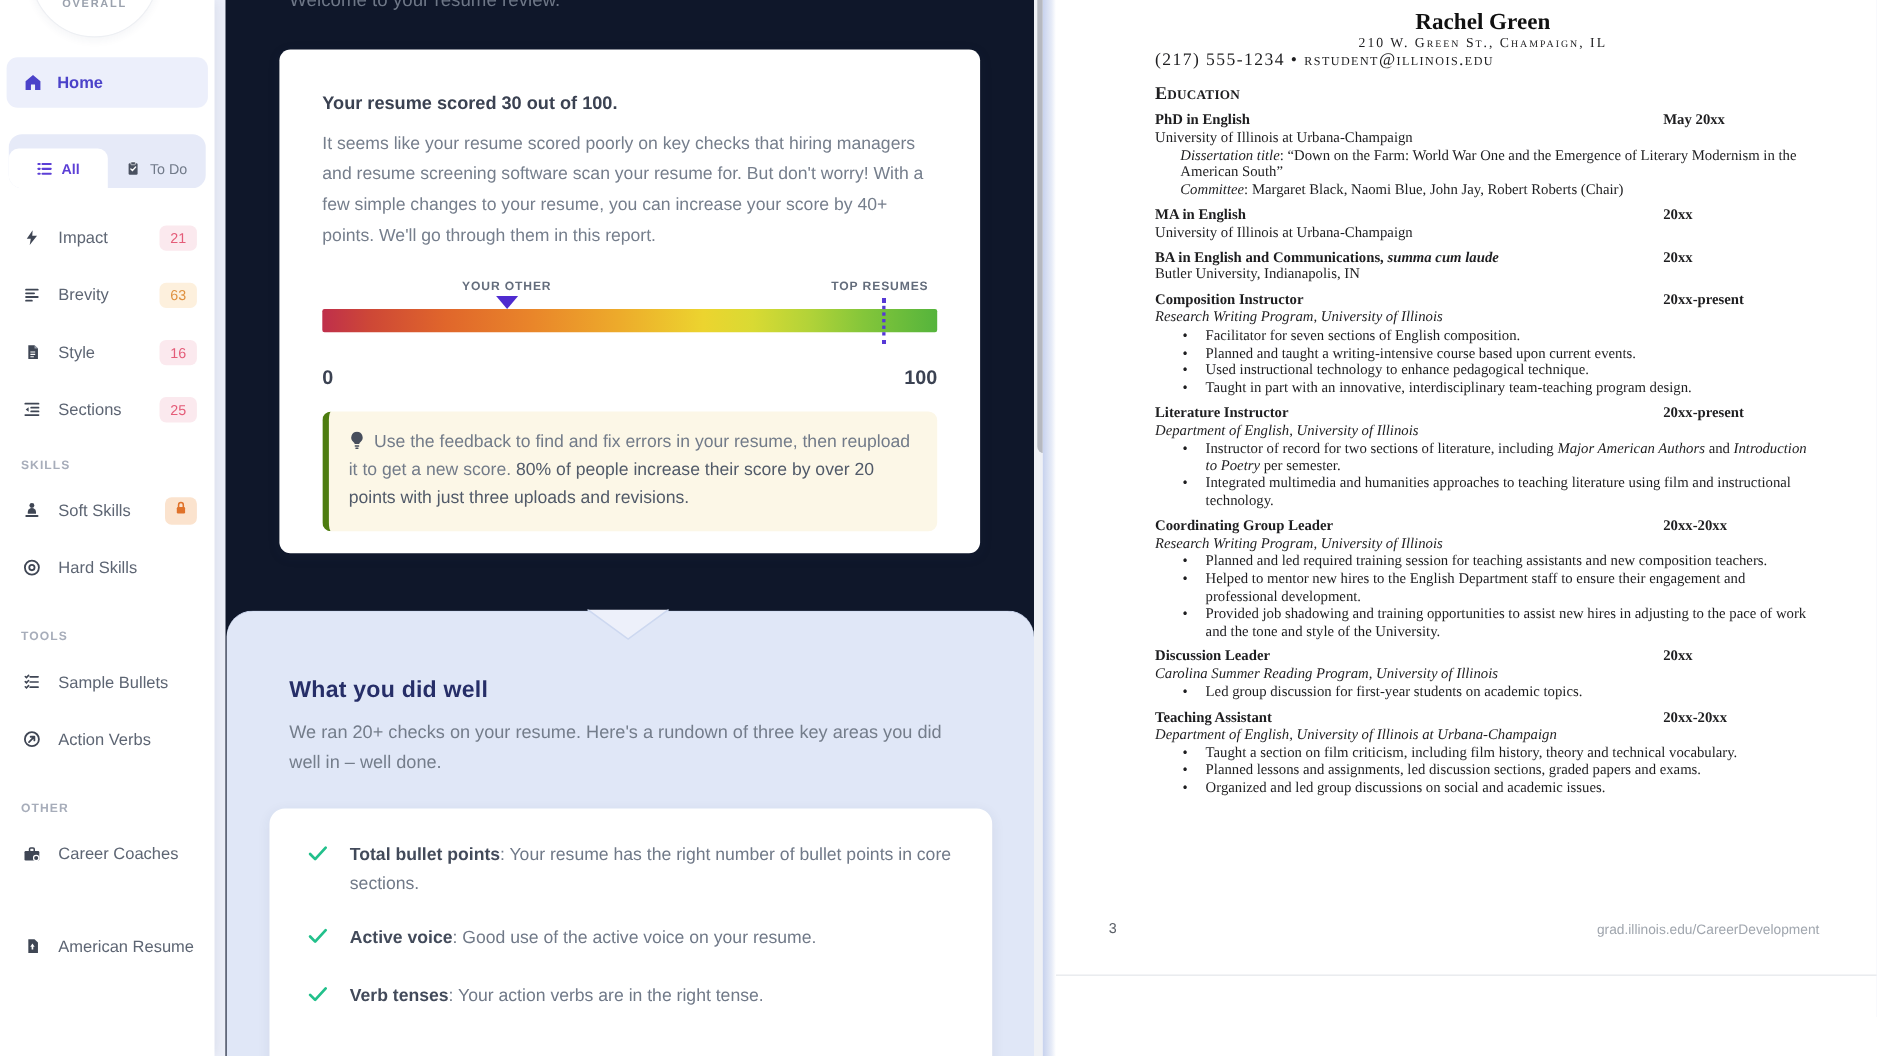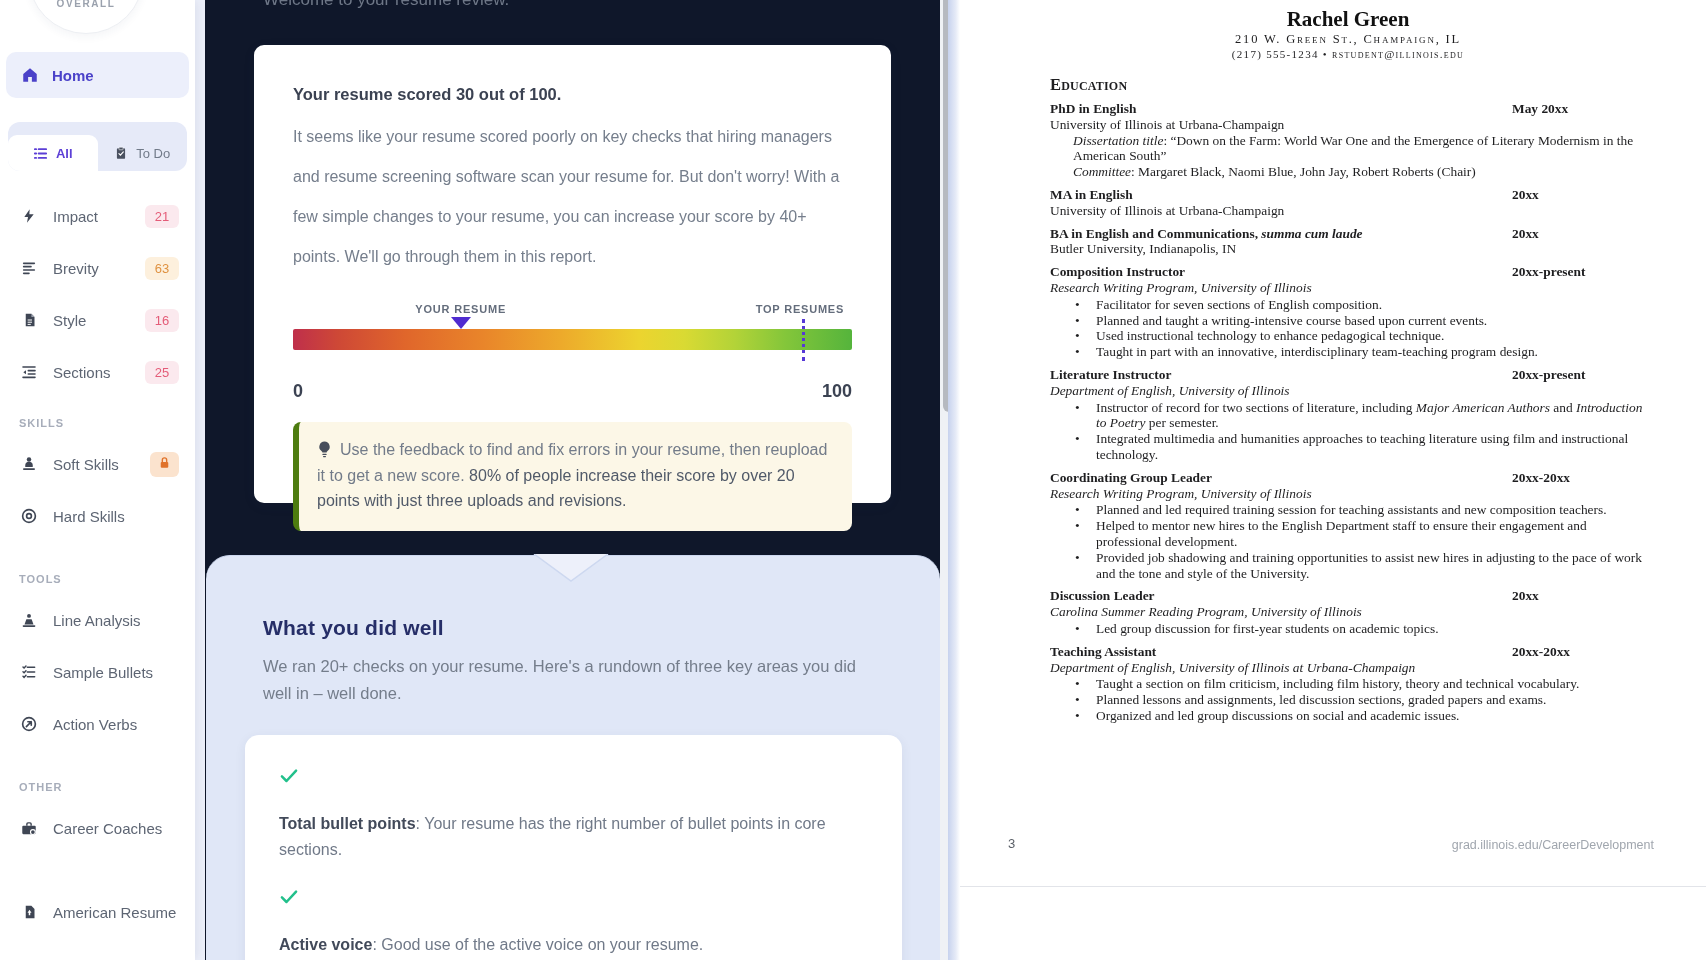--- a/index.html
+++ b/index.html
@@ -35,21 +35,21 @@
     letter-spacing:1px;color:#a7adba;}
   .group-gap{height:22px;}
   .reupload-gap{height:32px;}
 
   
   #main{position:absolute;left:205px;top:0;width:753px;height:960px;background:#0f172a;overflow:hidden;}
   .welcome{position:absolute;top:-10px;left:58px;font-size:17px;color:#6e7787;}
   .score-card{position:absolute;left:49px;top:45px;width:637px;height:458px;background:#fff;border-radius:10px;
     box-shadow:0 3px 12px rgba(40,50,90,.09);padding:0 39px;}
   .score-title{margin-top:40px;font-size:16.5px;font-weight:bold;color:#3b4252;}
-  .score-body{margin-top:13px;font-size:16px;line-height:40px;color:#757e8c;}
+  .score-body{margin-top:13px;font-size:16px;line-height:28px;color:#757e8c;}
   .bar-zone{position:relative;margin-top:52px;height:21px;}
   .bar{position:absolute;left:0;right:0;top:0;height:21px;border-radius:2px;
     background:linear-gradient(90deg,#bf2f4b 0%,#ce4836 8%,#e0662b 20%,#e9852a 34%,#edaa2b 48%,#ecd42f 62%,#d9da33 70%,#b3d338 79%,#84c63a 88%,#55b43c 100%);}
   .lbl-your{position:absolute;top:-26px;left:30%;transform:translateX(-50%);font-size:11px;font-weight:bold;
     letter-spacing:.8px;color:#646d7c;white-space:nowrap;}
   .lbl-top{position:absolute;top:-26px;left:91%;transform:translateX(-52%);font-size:11px;font-weight:bold;
     letter-spacing:.8px;color:#646d7c;white-space:nowrap;}
   .marker-tri{position:absolute;top:-12px;left:30%;transform:translateX(-50%);width:0;height:0;
     border-left:10px solid transparent;border-right:10px solid transparent;border-top:12px solid #4f2bd0;}
   .top-dotted{position:absolute;left:91%;top:-10px;height:42px;border-left:3px dotted #5638d6;}
@@ -59,35 +59,35 @@
   .tip-box .strong{color:#515a69;}
   .tip-box .bulb{display:inline-block;vertical-align:-3px;margin-right:8px;}
 
   .didwell{position:absolute;left:1px;width:734px;top:555px;height:405px;background:#e0e7f7;
     border-radius:24px 24px 0 0;border-top:1px solid #cdd8f0;}
   .notch{position:absolute;top:-2px;left:327px;}
   .dw-title{margin:60px 0 0 57px;font-size:21px;font-weight:bold;color:#262e68;letter-spacing:.2px;}
   .dw-sub{margin:13px 0 0 57px;width:614px;font-size:16.5px;line-height:27px;color:#747d8b;}
   .checks-card{margin:28px 0 0 39px;width:657px;min-height:290px;background:#fff;border-radius:14px;
     box-shadow:0 3px 12px rgba(40,50,90,.07);padding:30px 34px;}
-  .check-row{display:flex;gap:17px;margin-bottom:23px;font-size:16px;line-height:26px;color:#707988;flex-direction:column;}
+  .check-row{display:flex;gap:17px;margin-bottom:23px;font-size:16px;line-height:26px;color:#707988;}
   .check-row b{color:#424a5a;}
   .check-row .cico{flex:0 0 22px;margin-top:1px;}
   .scroll-track{position:absolute;right:0;top:0;width:18px;height:100%;background:#eff1f5;}
   .scroll-thumb{position:absolute;right:3px;top:0;width:12px;height:412px;background:#b6b9c0;border-radius:0 0 7px 7px;}
 
   
   #resume-panel{position:absolute;left:948px;top:0;width:758px;height:960px;background:#fff;}
   #resume-panel .edge{position:absolute;left:0;top:0;width:12px;height:100%;
     background:linear-gradient(90deg,#c7d2ee,#e6ebf7 65%,#ffffff);}
   .resume{position:absolute;left:102px;top:0;width:596px;
     font-family:"Liberation Serif","DejaVu Serif",serif;font-size:13.4px;line-height:15.8px;color:#1e1e20;}
   .r-name{text-align:center;margin-top:7px;font-size:21px;line-height:24px;font-weight:bold;color:#111;}
   .r-addr{text-align:center;font-variant:small-caps;letter-spacing:1.8px;font-size:12.5px;line-height:15px;margin-top:1px;}
-  .r-contact{text-align:center;font-variant:small-caps;letter-spacing:1.3px;font-size:11px;line-height:15px;}
+  .r-contact{font-variant:small-caps;letter-spacing:1.3px;font-size:16px;line-height:15px;}
   .r-heading{font-variant:small-caps;font-weight:bold;font-size:16.5px;line-height:18px;margin-top:14px;letter-spacing:.2px;}
   .r-ehead{position:relative;font-weight:bold;margin-top:7px;}
   .r-ehead .it{font-style:italic;}
   .r-date{position:absolute;left:462px;top:0;font-weight:bold;white-space:nowrap;}
   .r-line{}
   .r-sub{margin-left:23px;}
   .r-sub em{font-style:italic;}
   .r-org{font-style:italic;}
   .r-ul{margin:1px 0 0 0;padding:0;list-style:none;}
   .r-ul li{position:relative;margin-left:23px;padding-left:23px;}
@@ -191,30 +191,20 @@
             <circle cx="12" cy="12" r="8.5"></circle>
             <circle cx="12" cy="12" r="3.2"></circle>
           </svg>
         </span>
         <span>Hard Skills</span>
       </div>
       <div class="group-gap"></div>
       <div class="group-label">TOOLS</div>
       <div class="nav-item">
         <span class="ico">
-          <svg width="18" height="18" viewBox="0 0 24 24" fill="#3f4654">
-            <circle cx="12" cy="6.5" r="2.6"></circle>
-            <path d="M6 18 L18 18 L15.5 11 H8.5 Z"></path>
-            <rect x="3.5" y="19" width="17" height="2.2" rx="1.1"></rect>
-          </svg>
-        </span>
-        <span>Line Analysis</span>
-      </div>
-      <div class="nav-item">
-        <span class="ico">
           <svg width="18" height="16" viewBox="0 0 24 24" stroke="#3f4654" stroke-width="2.2" fill="none" stroke-linecap="round">
             <path d="M9.5 5 h11 M9.5 12 h11 M9.5 19 h11"></path>
             <path d="M3 4.5 l1.6 1.6 L7.5 3 M3 11.5 l1.6 1.6 L7.5 10 M3 18.5 l1.6 1.6 L7.5 17"></path>
           </svg>
         </span>
         <span>Sample Bullets</span>
       </div>
       <div class="nav-item">
         <span class="ico">
           <svg width="18" height="18" viewBox="0 0 24 24" fill="none" stroke="#3f4654" stroke-width="2.2">
@@ -249,21 +239,21 @@
     </div>
 </div>
 
 <div id="main">
   <div class="welcome">Welcome to your resume review.</div>
 
   <div class="score-card">
     <div class="score-title">Your resume scored 30 out of 100.</div>
     <div class="score-body">It seems like your resume scored poorly on key checks that hiring managers and resume screening software scan your resume for. But don't worry! With a few simple changes to your resume, you can increase your score by 40+ points. We'll go through them in this report.</div>
     <div class="bar-zone">
-      <span class="lbl-your">YOUR RESUME</span>
+      <span class="lbl-your">YOUR OTHER</span>
       <span class="lbl-top">TOP RESUMES</span>
       <div class="bar"></div>
       <div class="marker-tri"></div>
       <div class="top-dotted"></div>
     </div>
     <div class="scale-row">
       <span>0</span>
       <span>100</span>
     </div>
     <div class="tip-box">

